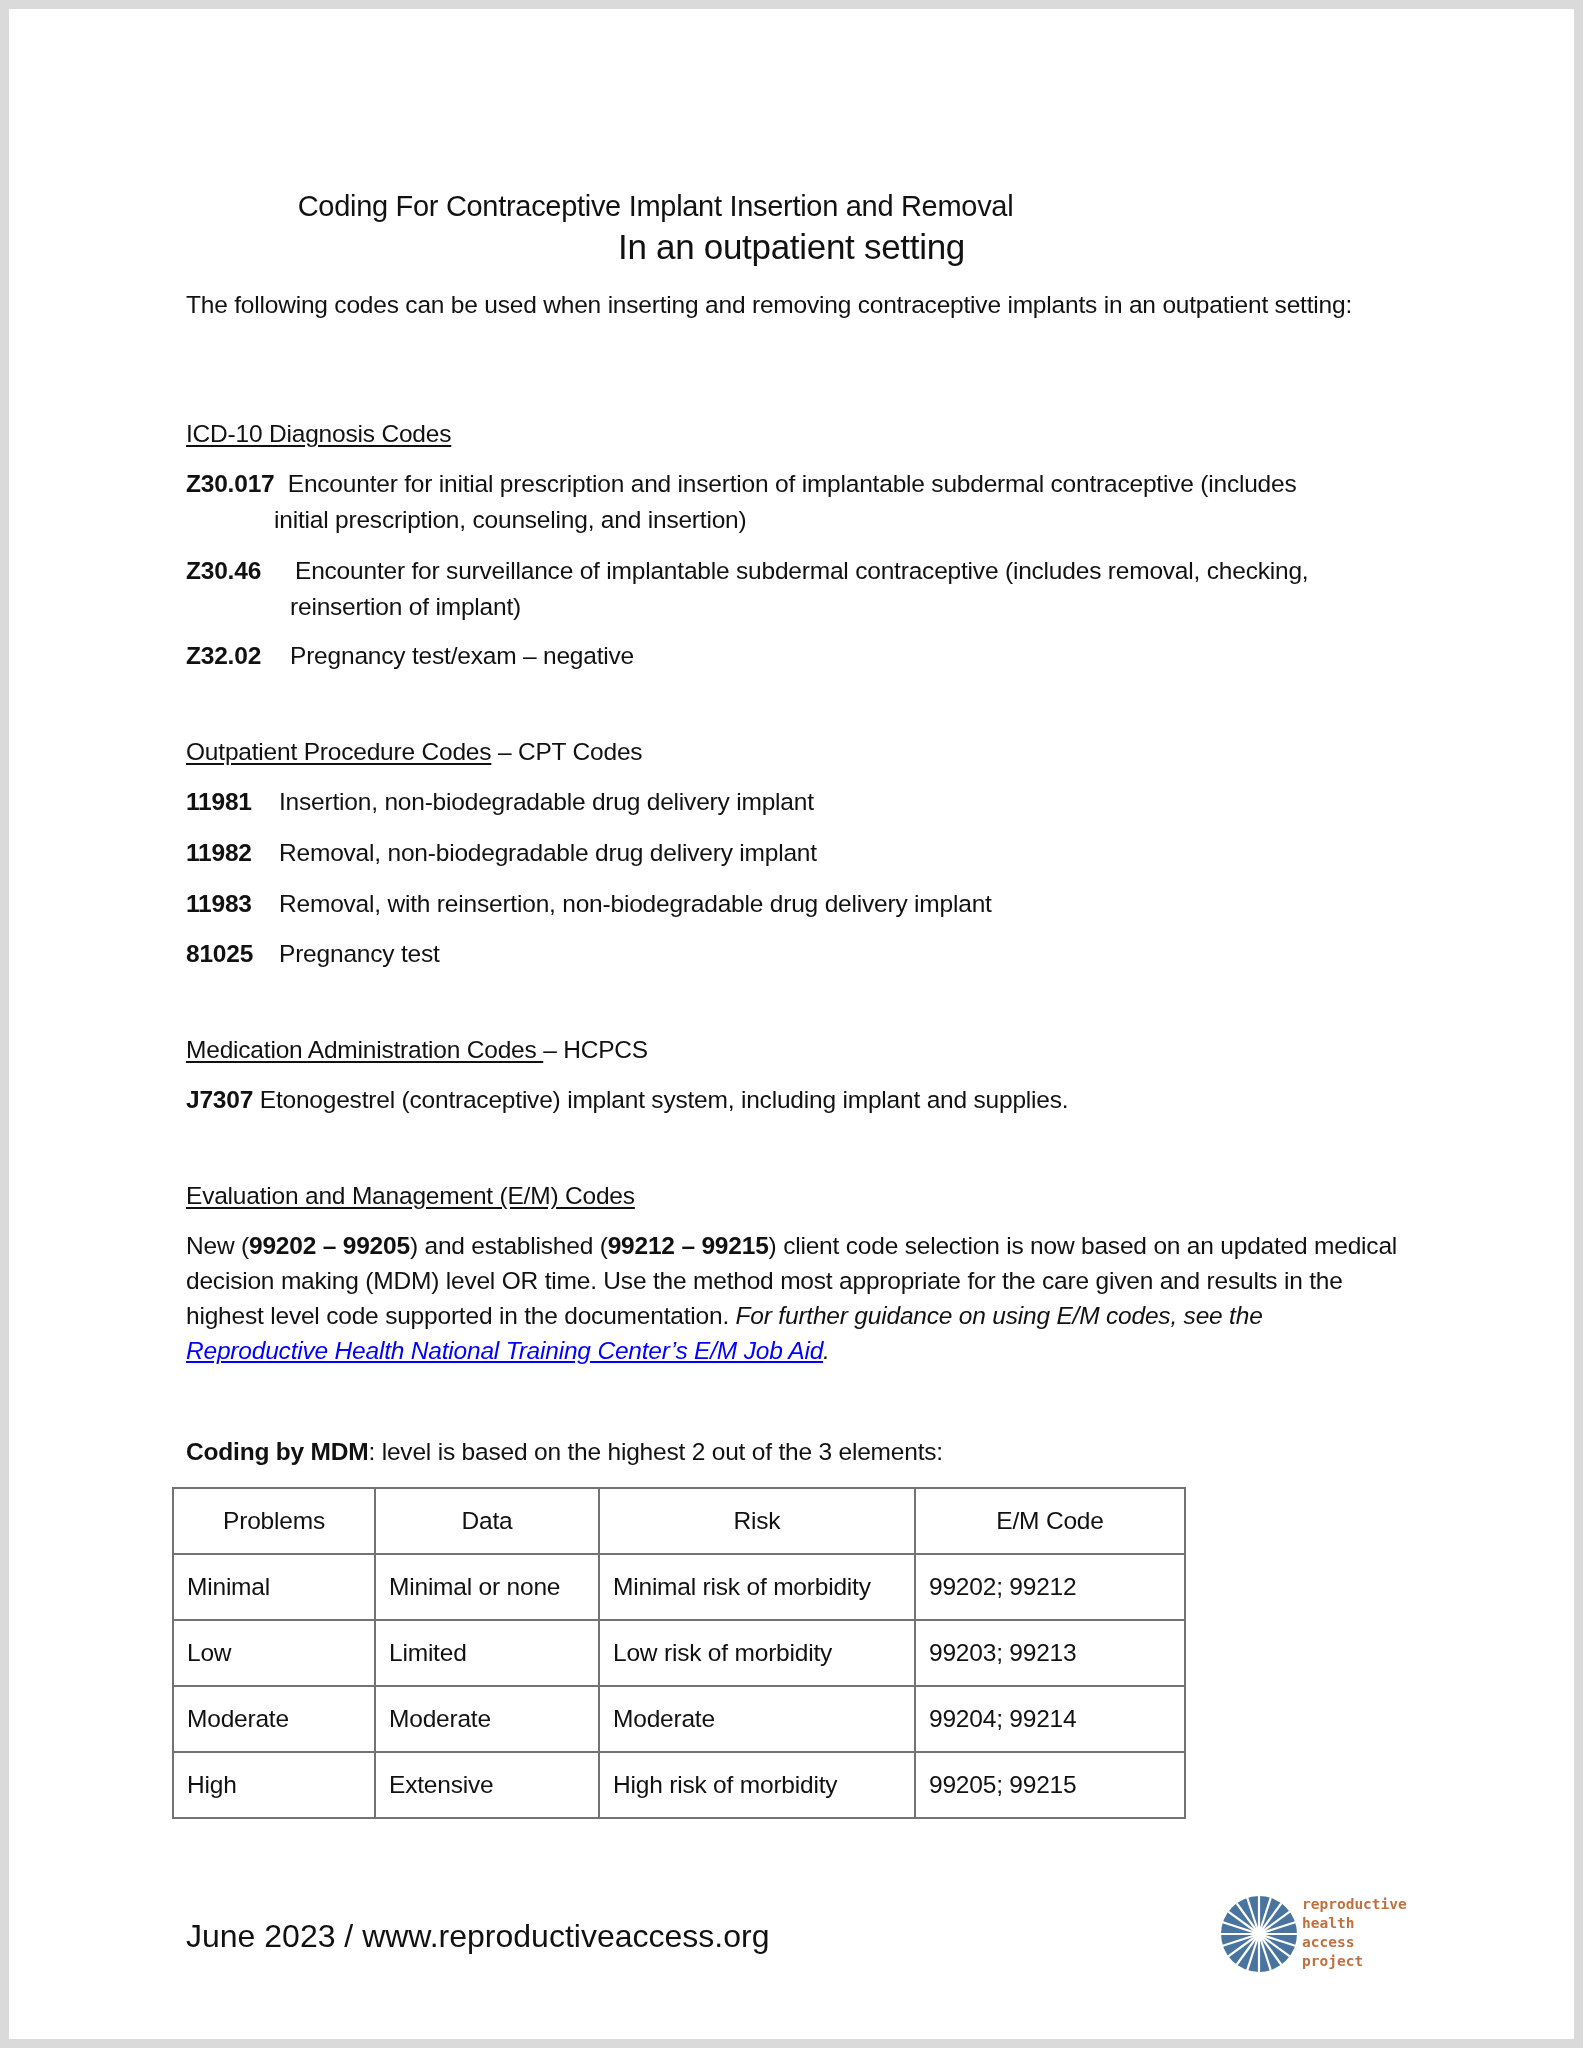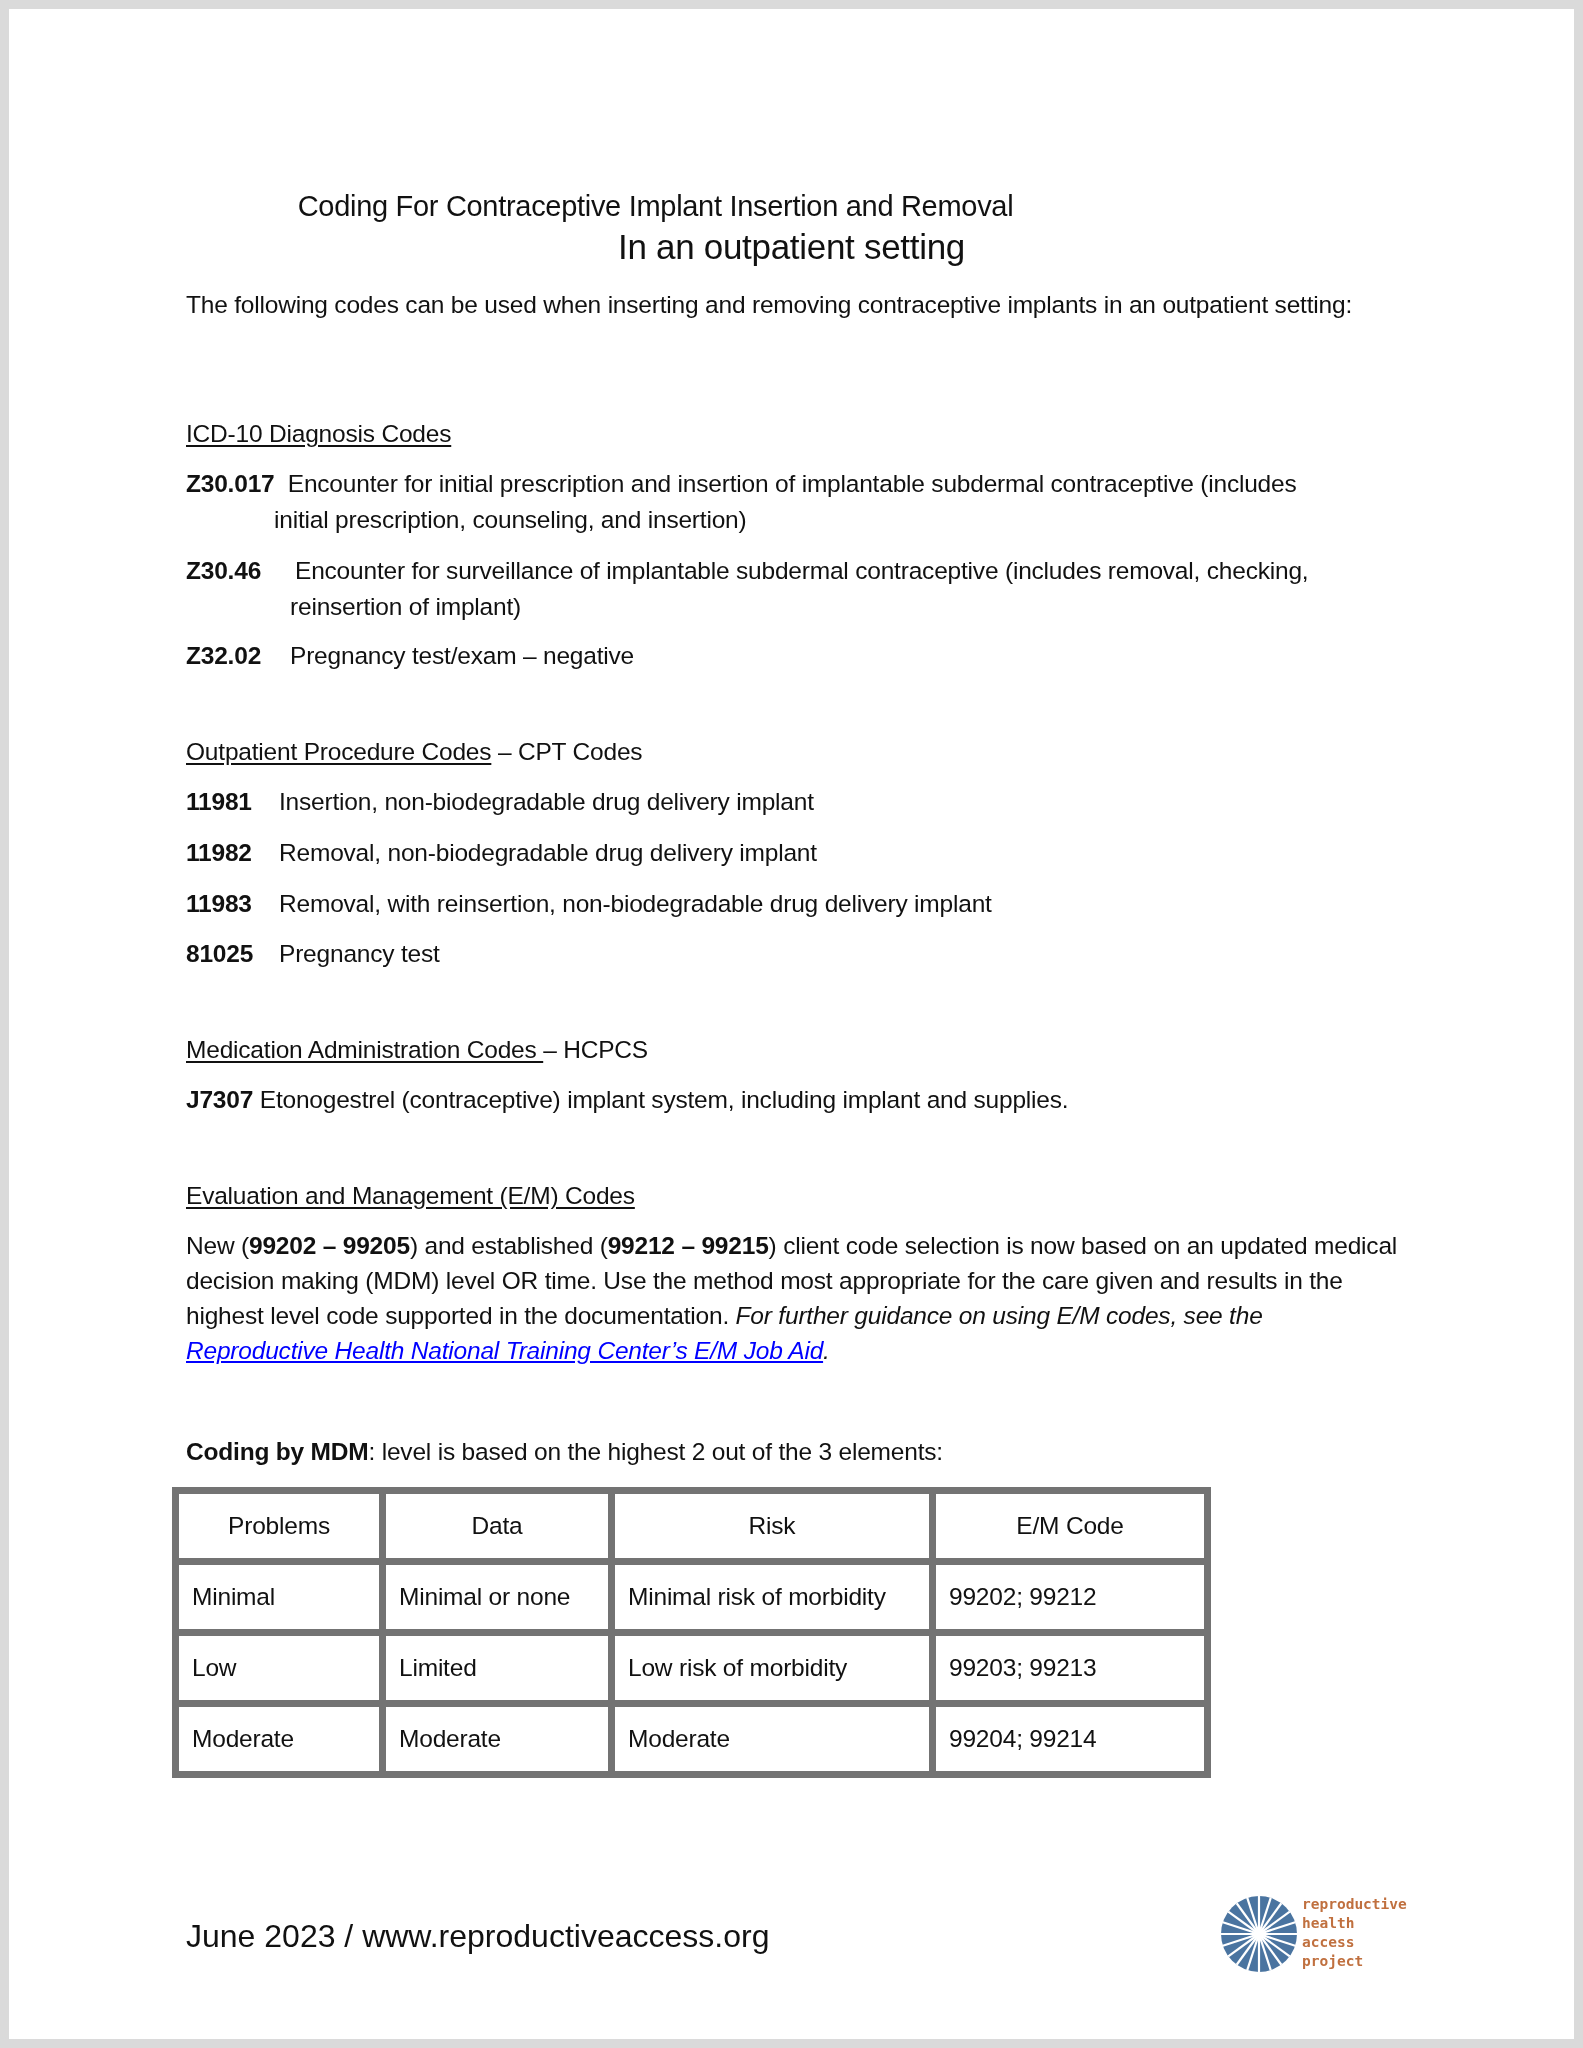--- a/index.html
+++ b/index.html
@@ -37,21 +37,21 @@
   .em-para { left: 186px; top: 1228px; width: 1220px; white-space: normal; line-height: 35px; }
 
   table.mdm {
     position: absolute;
     left: 172px; top: 1487px;
     border-collapse: collapse;
     font-size: 24.5px;
     letter-spacing: -0.2px;
   }
   table.mdm td, table.mdm th {
-    border: 7px solid #737373;
+    border: 2px solid #737373;
     height: 64px;
     padding: 0 13px;
     font-weight: normal;
     text-align: left;
     white-space: nowrap;
   }
   table.mdm th { text-align: center; }
   .col1 { width: 174px; }
   .col2 { width: 196px; }
   .col3 { width: 288px; }
@@ -154,20 +154,26 @@
       <td>Low</td>
       <td>Limited</td>
       <td>Low risk of morbidity</td>
       <td>99203; 99213</td>
     </tr>
     <tr>
       <td>Moderate</td>
       <td>Moderate</td>
       <td>Moderate</td>
       <td>99204; 99214</td>
+    </tr>
+    <tr>
+      <td>High</td>
+      <td>Extensive</td>
+      <td>High risk of morbidity</td>
+      <td>99205; 99215</td>
     </tr>
   </tbody>
 </table>
 
 <div class="abs footer">June 2023 / www.reproductiveaccess.org</div>
 
 <svg class="logo" viewBox="0 0 80 80">
   <circle cx="40" cy="40" r="38" fill="#4a74a0"></circle>
   <g stroke="#ffffff" stroke-width="2.2" stroke-linecap="butt">
     <line x1="40" y1="40" x2="40.00" y2="2.00"></line>

